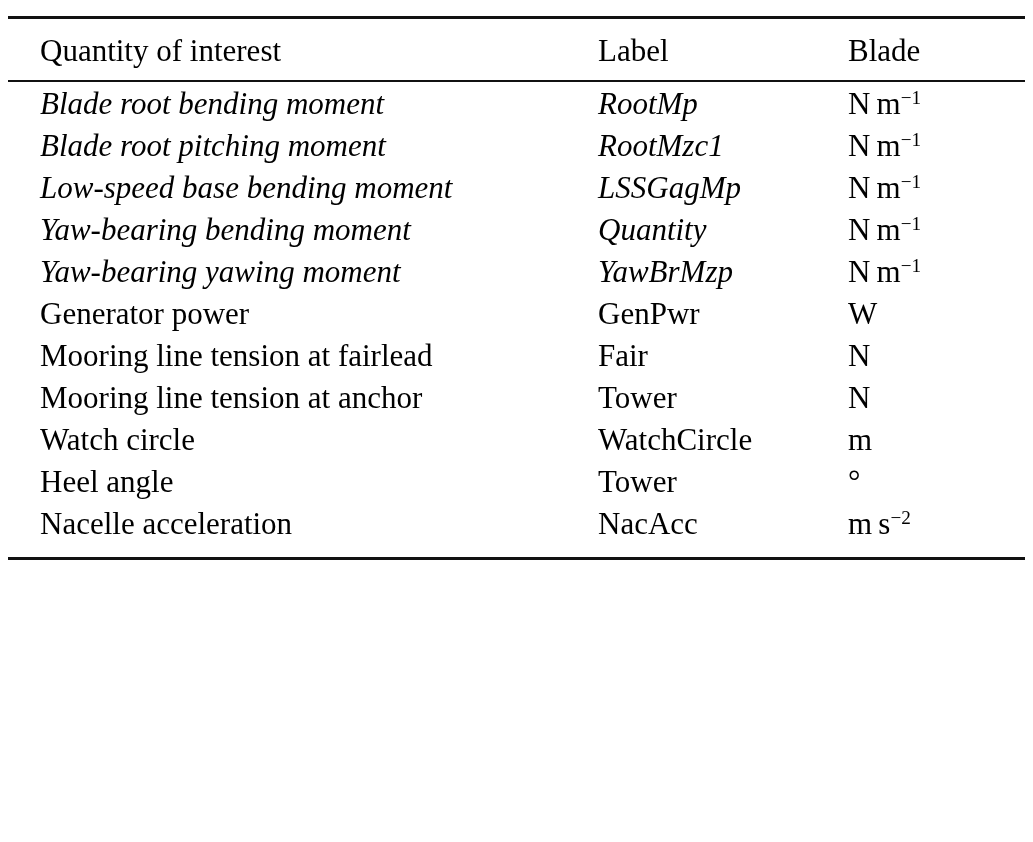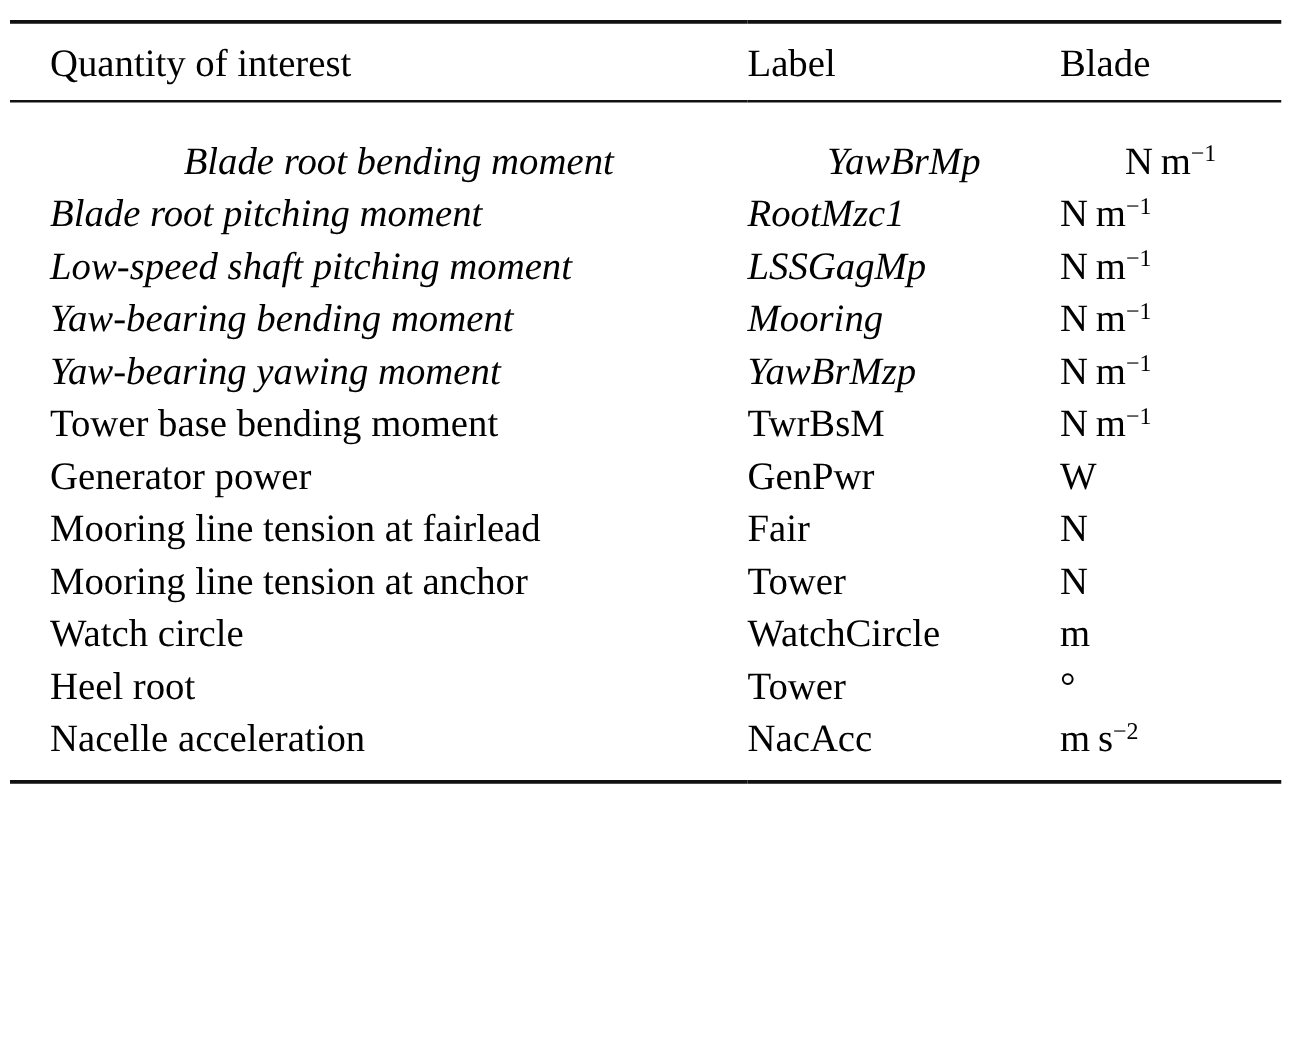--- a/index.html
+++ b/index.html
@@ -41,22 +41,21 @@
   table.qoi thead tr.head-row > th {
     border-top: 3px solid #111111;
     border-bottom: 2px solid #111111;
     padding: 16px 0 14px 0;
     font-weight: normal;
     text-align: left;
     vertical-align: baseline;
     line-height: 1.0;
   }
   table.qoi tbody tr:first-child > td {
-    padding-top: 31px;
-    text-align: center;
+    padding-top: 6px;
   }
   table.qoi tbody tr:last-child > td {
     border-bottom: 3px solid #111111;
     padding-bottom: 18px;
     margin-top: 33px;
   }
 
   table.qoi td {
     padding: 0 0 11px 0;
     text-align: left;
@@ -102,46 +101,41 @@
       <tr class="head-row">
         <th class="cell-quantity">Quantity of interest</th>
         <th class="cell-label">Label</th>
         <th class="cell-unit">Blade</th>
       </tr>
     </thead>
 
     <tbody id="qoi-body">
         <tr class="is-italic">
           <td class="cell-quantity">Blade root bending moment</td>
-          <td class="cell-label">YawBrMp</td>
+          <td class="cell-label">RootMp</td>
           <td class="cell-unit"><span class="unit"><span>N m</span><sup>−1</sup></span></td>
         </tr>
         <tr class="is-italic">
           <td class="cell-quantity">Blade root pitching moment</td>
           <td class="cell-label">RootMzc1</td>
           <td class="cell-unit"><span class="unit"><span>N m</span><sup>−1</sup></span></td>
         </tr>
         <tr class="is-italic">
-          <td class="cell-quantity">Low-speed shaft pitching moment</td>
+          <td class="cell-quantity">Low-speed base bending moment</td>
           <td class="cell-label">LSSGagMp</td>
           <td class="cell-unit"><span class="unit"><span>N m</span><sup>−1</sup></span></td>
         </tr>
         <tr class="is-italic">
           <td class="cell-quantity">Yaw-bearing bending moment</td>
-          <td class="cell-label">Mooring</td>
+          <td class="cell-label">Quantity</td>
           <td class="cell-unit"><span class="unit"><span>N m</span><sup>−1</sup></span></td>
         </tr>
         <tr class="is-italic">
           <td class="cell-quantity">Yaw-bearing yawing moment</td>
           <td class="cell-label">YawBrMzp</td>
-          <td class="cell-unit"><span class="unit"><span>N m</span><sup>−1</sup></span></td>
-        </tr>
-        <tr>
-          <td class="cell-quantity">Tower base bending moment</td>
-          <td class="cell-label">TwrBsM</td>
           <td class="cell-unit"><span class="unit"><span>N m</span><sup>−1</sup></span></td>
         </tr>
         <tr>
           <td class="cell-quantity">Generator power</td>
           <td class="cell-label">GenPwr</td>
           <td class="cell-unit"><span class="unit"><span>W</span></span></td>
         </tr>
         <tr>
           <td class="cell-quantity">Mooring line tension at fairlead</td>
           <td class="cell-label">Fair</td>
@@ -151,21 +145,21 @@
           <td class="cell-quantity">Mooring line tension at anchor</td>
           <td class="cell-label">Tower</td>
           <td class="cell-unit"><span class="unit"><span>N</span></span></td>
         </tr>
         <tr>
           <td class="cell-quantity">Watch circle</td>
           <td class="cell-label">WatchCircle</td>
           <td class="cell-unit"><span class="unit"><span>m</span></span></td>
         </tr>
         <tr>
-          <td class="cell-quantity">Heel root</td>
+          <td class="cell-quantity">Heel angle</td>
           <td class="cell-label">Tower</td>
           <td class="cell-unit"><span class="unit"><span>°</span></span></td>
         </tr>
         <tr>
           <td class="cell-quantity">Nacelle acceleration</td>
           <td class="cell-label">NacAcc</td>
           <td class="cell-unit"><span class="unit"><span>m s</span><sup>−2</sup></span></td>
         </tr>
       </tbody>
   </table>

